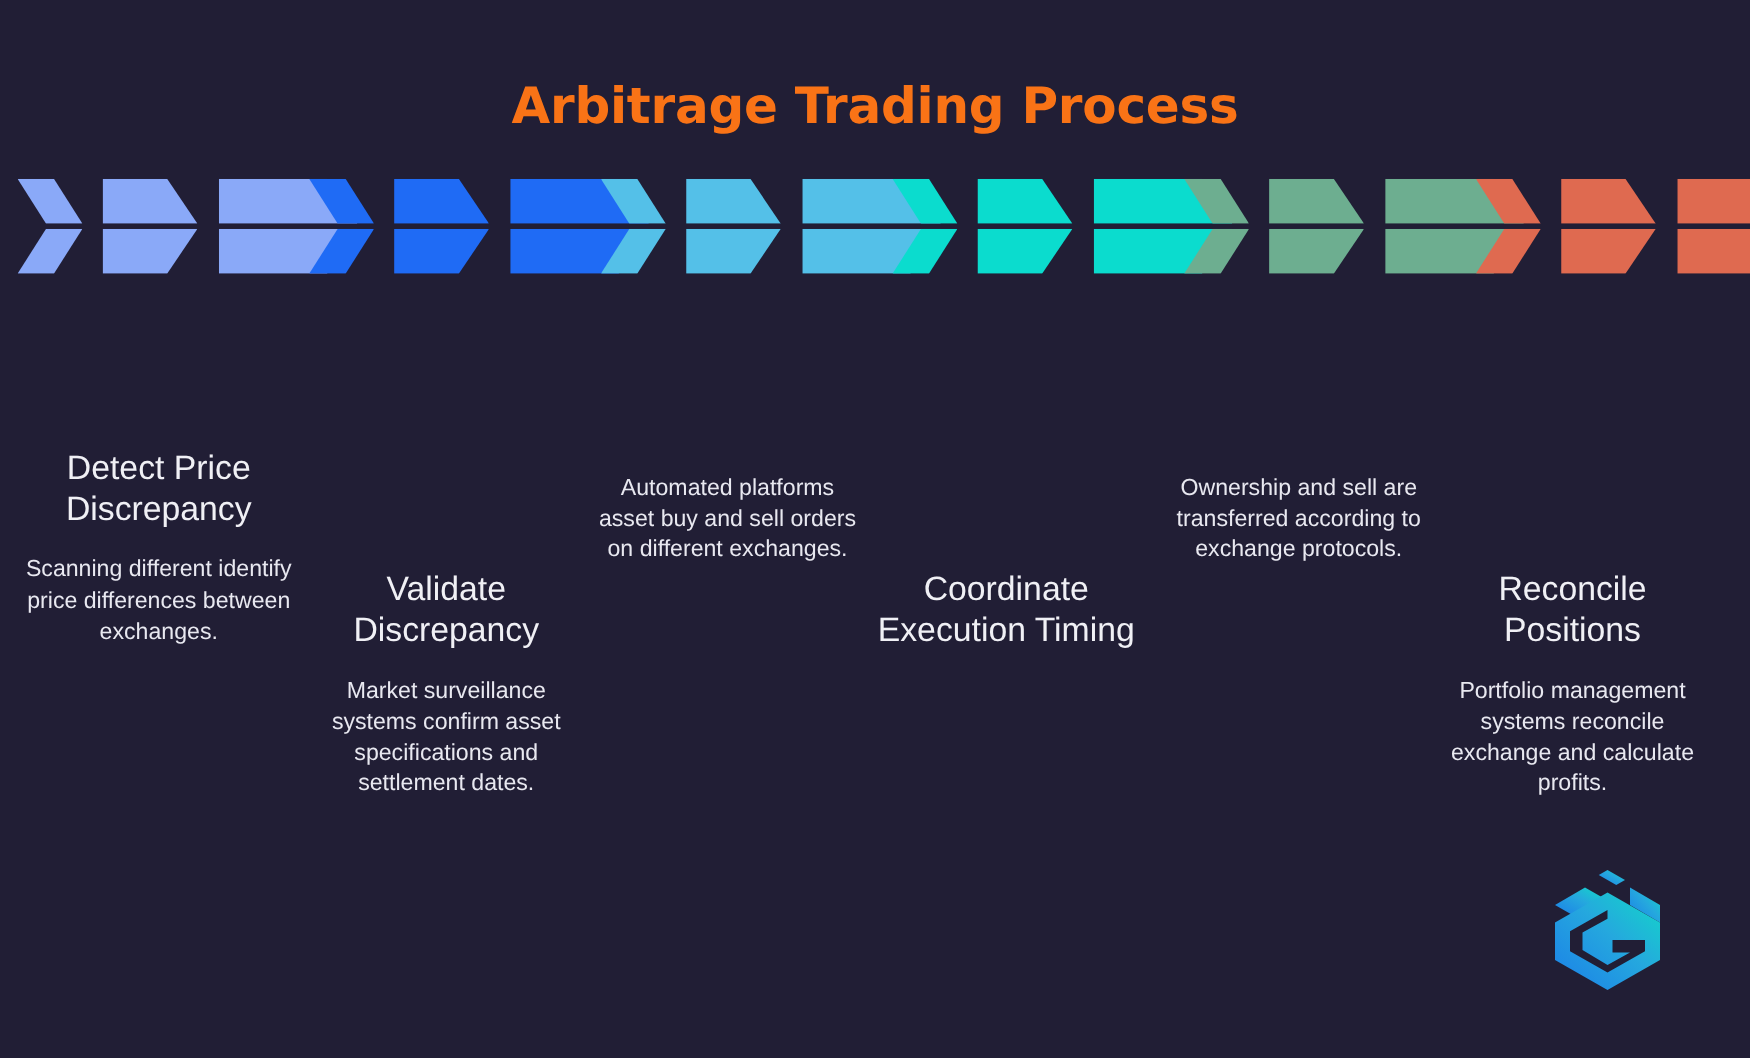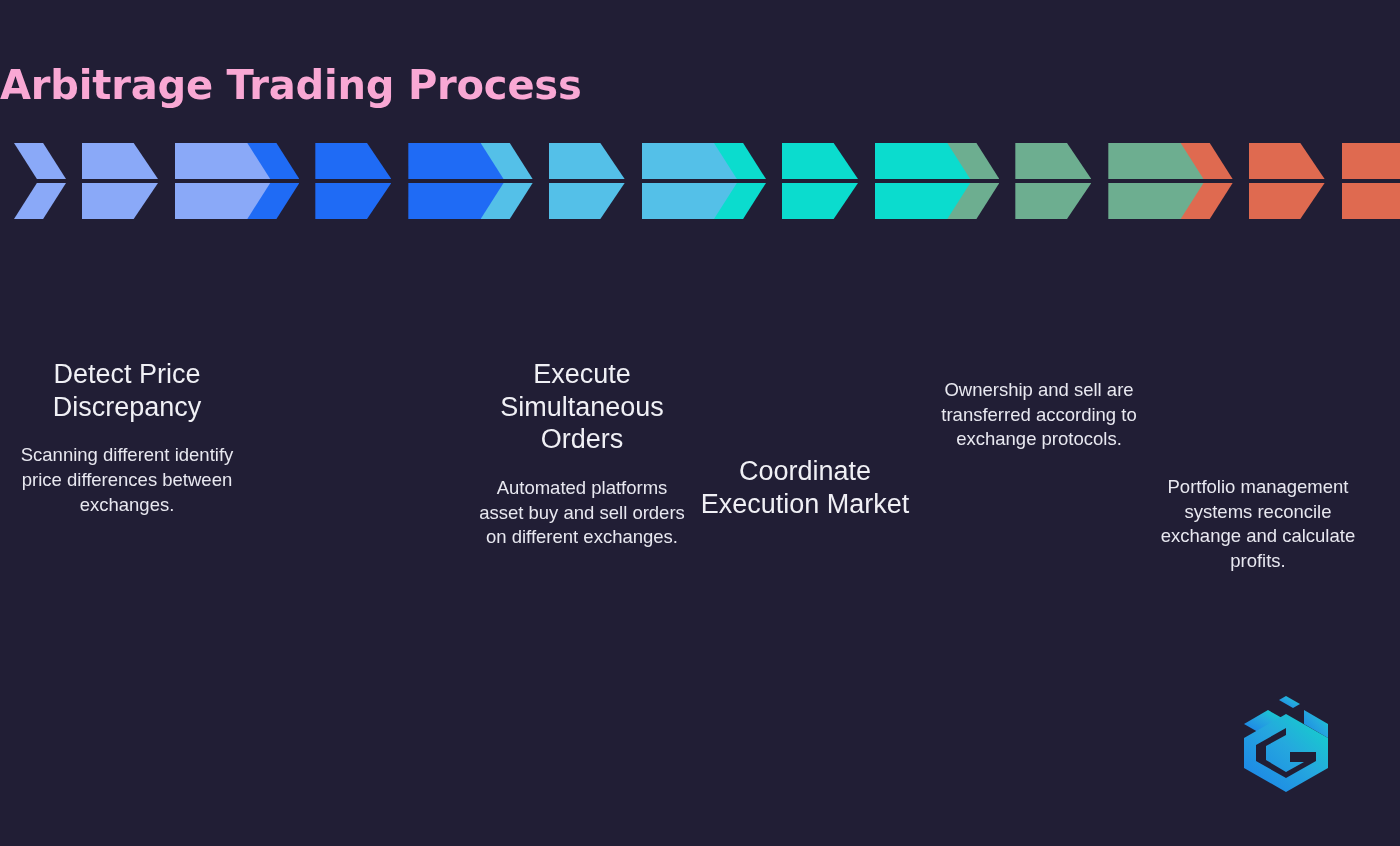--- a/index.html
+++ b/index.html
@@ -17,25 +17,25 @@
     color: #EDEDF2;
     position: relative;
   }
 
   
   .title {
     position: absolute;
     top: 62px;
     left: 0;
     width: 1400px;
-    text-align: left;
+    text-align: center;
     font-size: 40px;
     font-weight: bold;
     letter-spacing: -0.2px;
-    color: #f9a8d4;
+    color: #f97316;
     font-family: "DejaVu Sans", sans-serif;
   }
 
   
   .chevron-band {
     position: absolute;
     top: 143px;
     left: 0;
     width: 1400px;
     height: 76px;
@@ -243,31 +243,35 @@
         <div class="half bottom" style="background: rgb(223, 106, 80);"></div>
       </div>
     </div>
   </div>
 
 <div class="steps" id="steps">
     <div class="step raised" style="left: 19px;">
       <div class="step-title">Detect Price Discrepancy</div>
       <div class="step-body">Scanning different identify price differences between exchanges.</div>
     </div>
+    <div class="step lowered" style="left: 249px;">
+      <div class="step-title">Validate Discrepancy</div>
+      <div class="step-body">Market surveillance systems confirm asset specifications and settlement dates.</div>
+    </div>
     <div class="step raised" style="left: 474px;">
-      <div class="step-title">Execute Simultaneous Orders</div>
       <div class="step-body">Automated platforms asset buy and sell orders on different exchanges.</div>
     </div>
     <div class="step lowered" style="left: 697px;">
-      <div class="step-title">Coordinate Execution Market</div>
+      <div class="step-title">Coordinate Execution Timing</div>
     </div>
     <div class="step raised" style="left: 931px;">
       <div class="step-body">Ownership and sell are transferred according to exchange protocols.</div>
     </div>
     <div class="step lowered" style="left: 1150px;">
+      <div class="step-title">Reconcile Positions</div>
       <div class="step-body">Portfolio management systems reconcile exchange and calculate profits.</div>
     </div>
   </div>
 
 <div class="logo">
   <div class="logo-mark">
     <svg viewBox="0 0 96 104" width="96" height="104" xmlns="http://www.w3.org/2000/svg">
       <defs>
         <linearGradient id="igGrad" x1="0" y1="1" x2="1" y2="0">
           <stop offset="0%" stop-color="#1B7FE8"></stop>

